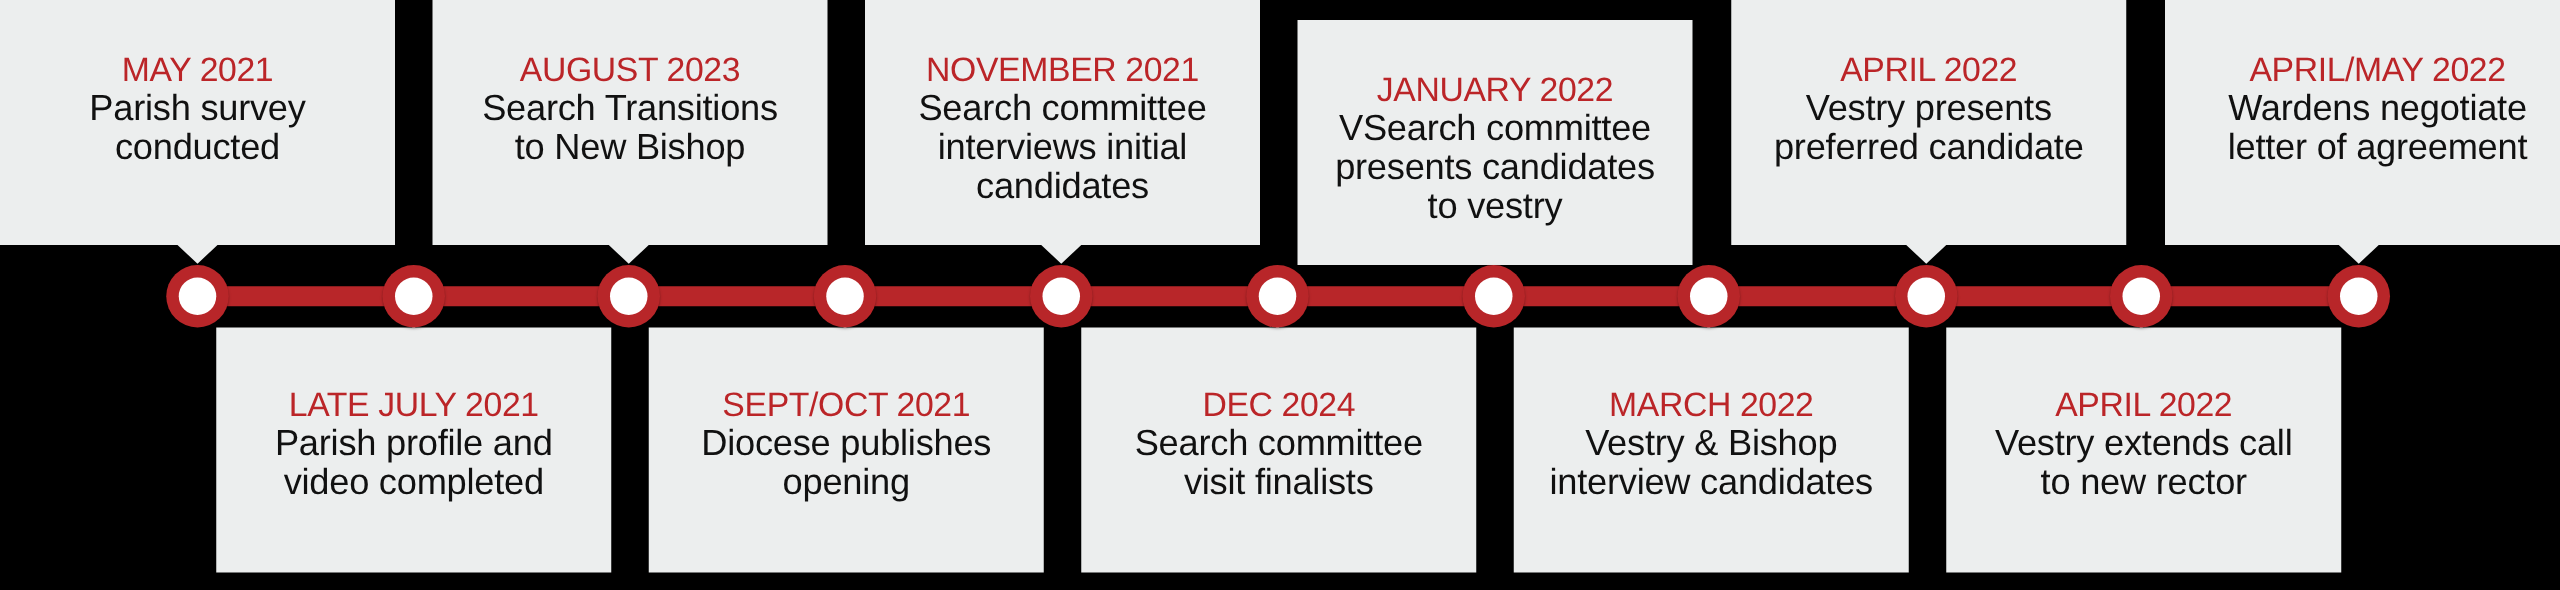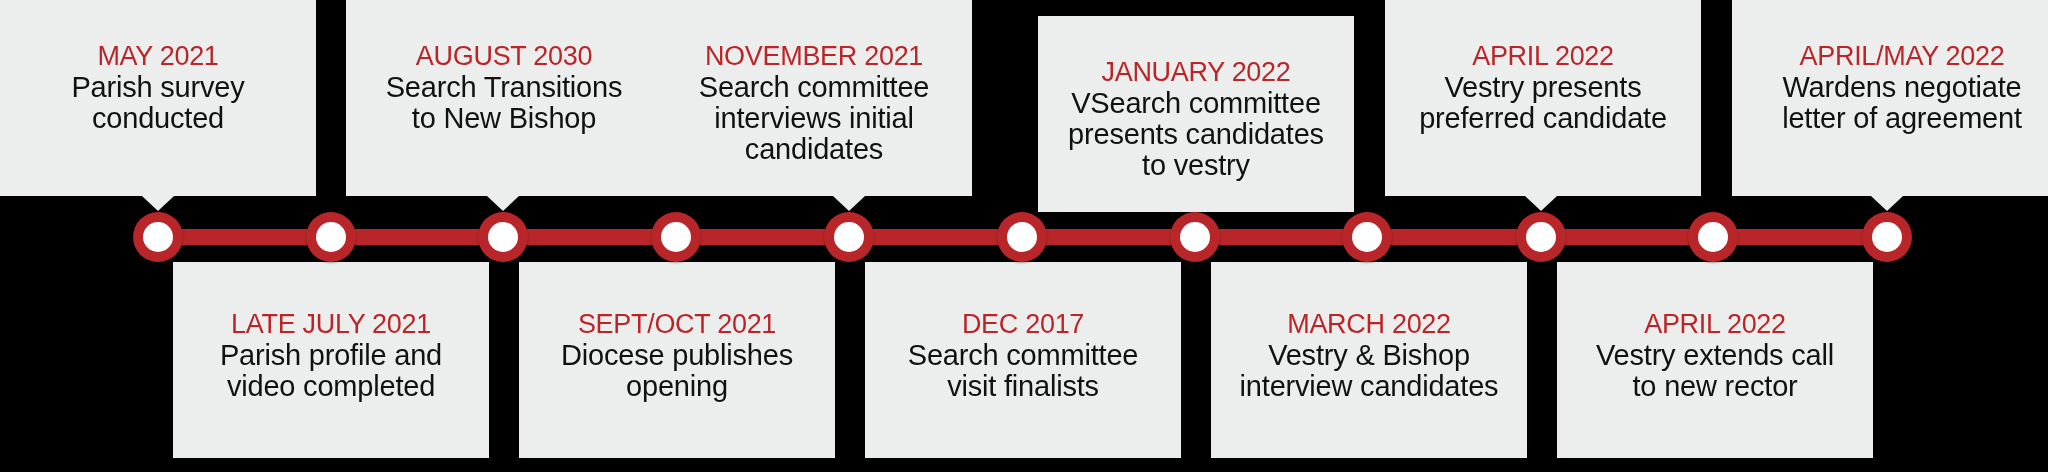--- a/index.html
+++ b/index.html
@@ -87,52 +87,52 @@
     <span class="date">LATE JULY 2021</span>
     <span class="desc">Parish profile and
 video completed</span>
   </div>
   <div class="pointer up" style="left:315px;"></div>
   <div class="node" style="left:331px;">
       <div class="inner"></div>
     </div>
 
   <div class="card top" style="left:346px;width:316px;">
-    <span class="date">AUGUST 2030</span>
+    <span class="date">AUGUST 2023</span>
     <span class="desc">Search Transitions
 to New Bishop</span>
   </div>
   <div class="pointer down" style="left:487px;"></div>
   <div class="node" style="left:503px;">
       <div class="inner"></div>
     </div>
 
   <div class="card bottom" style="left:519px;width:316px;">
     <span class="date">SEPT/OCT 2021</span>
     <span class="desc">Diocese publishes
 opening</span>
   </div>
   <div class="pointer up" style="left:660px;"></div>
   <div class="node" style="left:676px;">
       <div class="inner"></div>
     </div>
 
-  <div class="card top" style="left:656px;width:316px;">
+  <div class="card top" style="left:692px;width:316px;">
     <span class="date">NOVEMBER 2021</span>
     <span class="desc">Search committee
 interviews initial
 candidates</span>
   </div>
   <div class="pointer down" style="left:833px;"></div>
   <div class="node" style="left:849px;">
       <div class="inner"></div>
     </div>
 
   <div class="card bottom" style="left:865px;width:316px;">
-    <span class="date">DEC 2017</span>
+    <span class="date">DEC 2024</span>
     <span class="desc">Search committee
 visit finalists</span>
   </div>
   <div class="pointer up" style="left:1006px;"></div>
   <div class="node" style="left:1022px;">
       <div class="inner"></div>
     </div>
 
   <div class="card top" style="left:1038px;width:316px;margin-top:16px;">
     <span class="date">JANUARY 2022</span>

